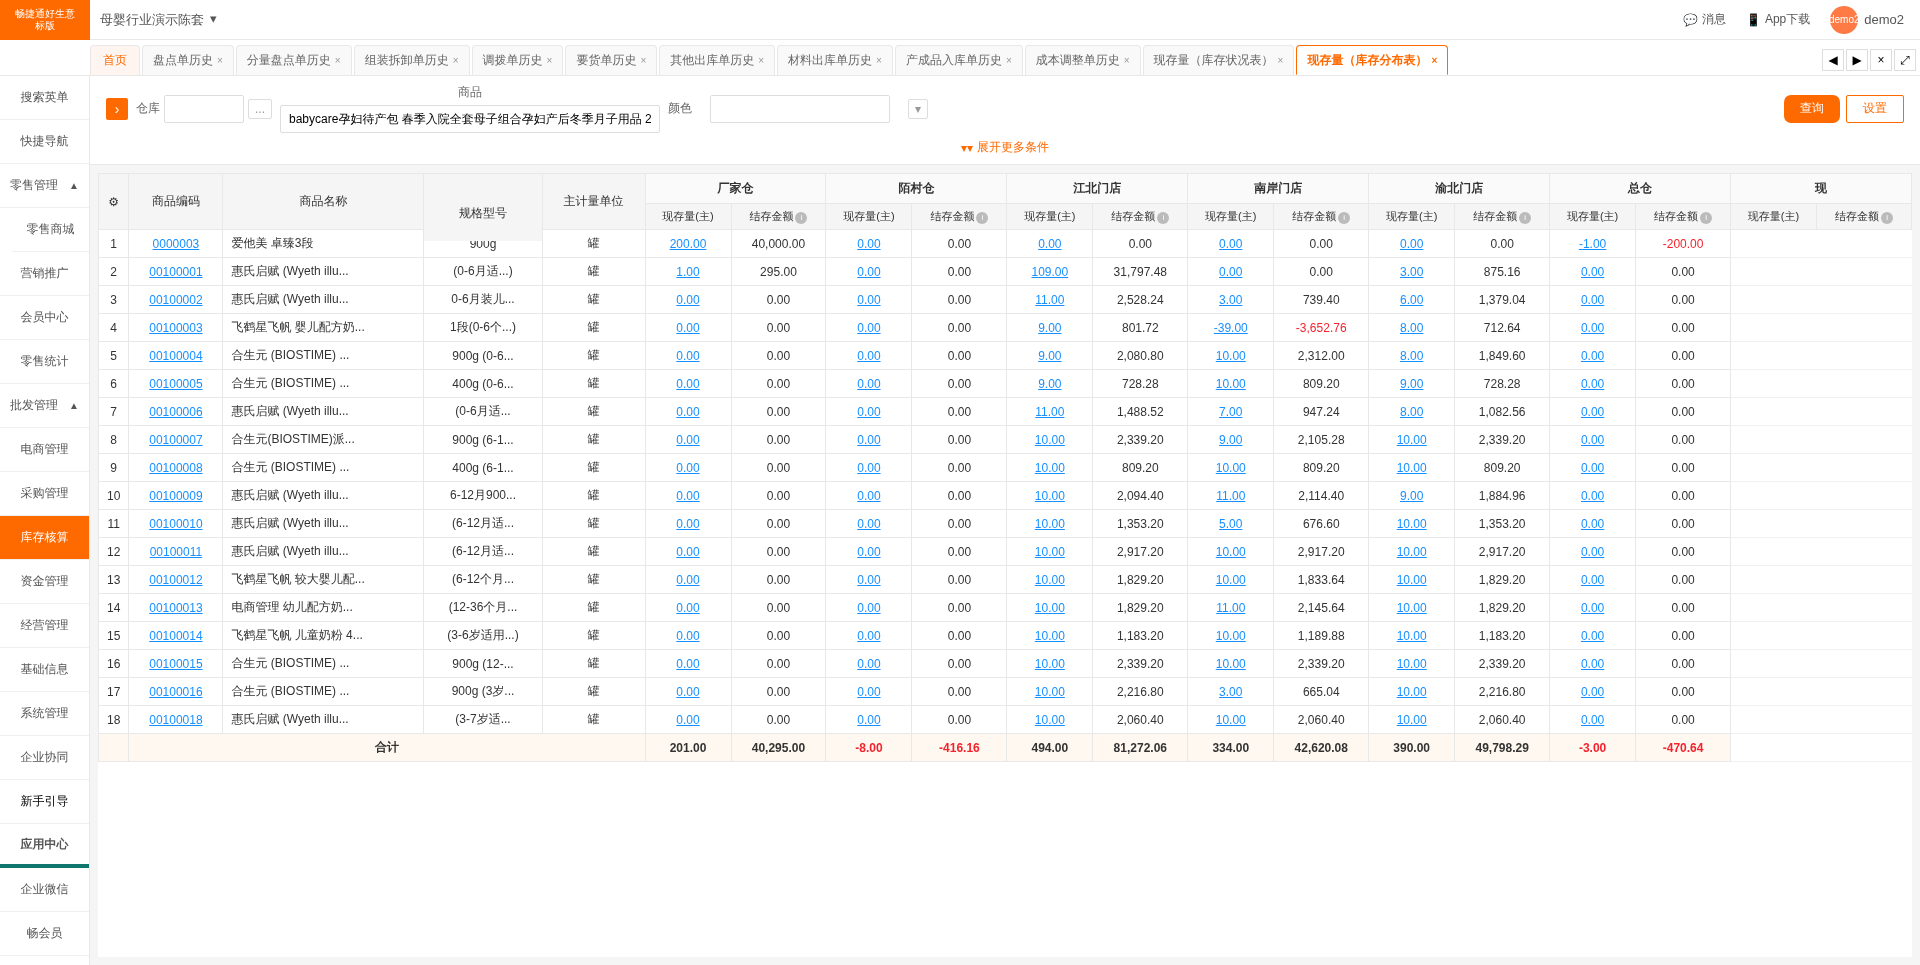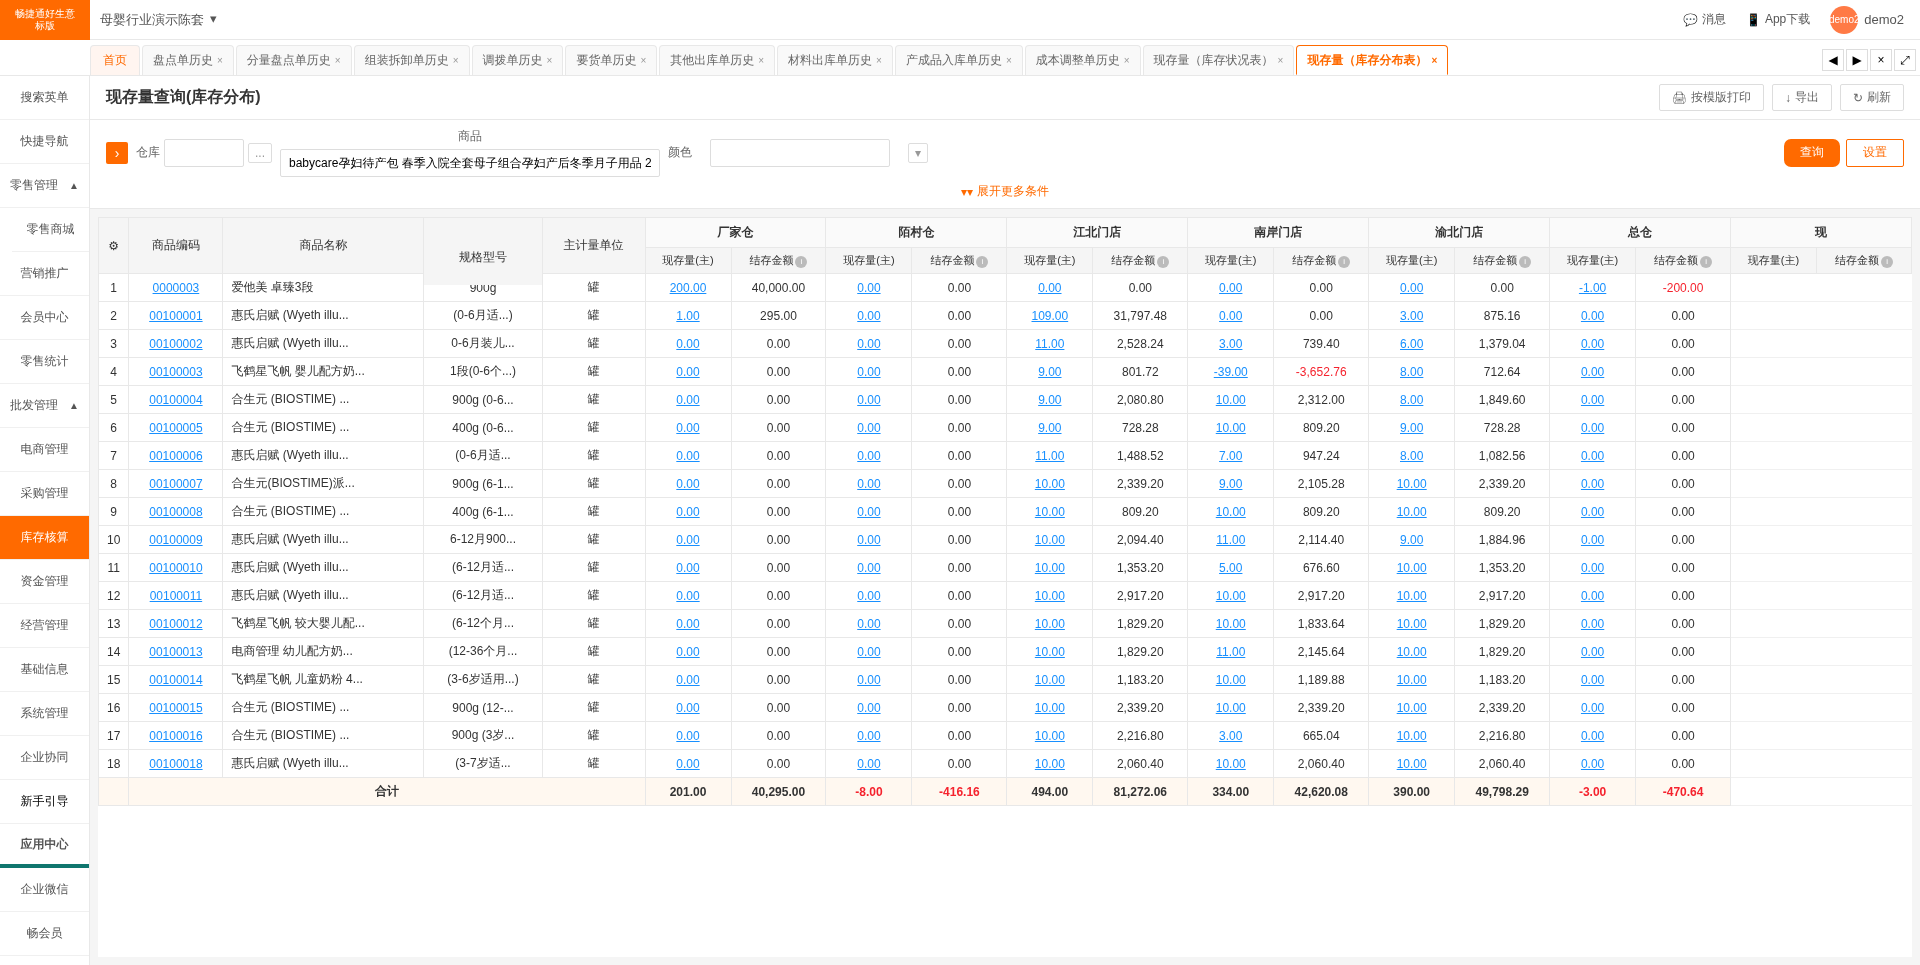--- a/index.html
+++ b/index.html
@@ -127,37 +127,20 @@
     <div style="height:44px;display:flex;align-items:center;justify-content:center;font-size:12px;color:#555;cursor:pointer;border-bottom:1px solid #f0f0f0;">系统管理</div>
     <div style="height:44px;display:flex;align-items:center;justify-content:center;font-size:12px;color:#555;cursor:pointer;border-bottom:1px solid #f0f0f0;">企业协同</div>
     <div style="height:44px;display:flex;align-items:center;justify-content:center;font-size:12px;color:#000000;cursor:pointer;border-bottom:1px solid #f0f0f0;">新手引导</div>
     <div style="height:44px;display:flex;align-items:center;justify-content:center;font-size:12px;color:#555;cursor:pointer;border-bottom:4px solid #0f766e;font-weight:bold;">应用中心</div>
     <div style="height:44px;display:flex;align-items:center;justify-content:center;font-size:12px;color:#555;cursor:pointer;border-bottom:1px solid #f0f0f0;">企业微信</div>
     <div style="height:44px;display:flex;align-items:center;justify-content:center;font-size:12px;color:#555;cursor:pointer;border-bottom:1px solid #f0f0f0;">畅会员</div>
   </div>
 
   <div style="flex:1;display:flex;flex-direction:column;overflow:hidden;background:#f5f5f5;">
 
-    <div style="background:#fff;padding:8px 16px;border-bottom:1px solid #e8e8e8;display:flex;align-items:center;justify-content:space-between;">
-      <div style="font-size:16px;font-weight:bold;color:#333;">现存量查询(库存分布)</div>
-      <div style="display:flex;gap:8px;align-items:center;">
-        <button style="padding:4px 12px;border:1px solid #ddd;background:#fff;cursor:pointer;border-radius:2px;font-size:12px;color:#666;display:flex;align-items:center;gap:4px;">
-          <span>🖨</span>
-          <span>按模版打印</span>
-        </button>
-        <button style="padding:4px 12px;border:1px solid #ddd;background:#fff;cursor:pointer;border-radius:2px;font-size:12px;color:#666;display:flex;align-items:center;gap:4px;">
-          <span>↓</span>
-          <span>导出</span>
-        </button>
-        <button style="padding:4px 12px;border:1px solid #ddd;background:#fff;cursor:pointer;border-radius:2px;font-size:12px;color:#666;display:flex;align-items:center;gap:4px;">
-          <span>↻</span>
-          <span>刷新</span>
-        </button>
-      </div>
-    </div>
 
     <div style="background:#fff;padding:8px 16px;border-bottom:1px solid #e8e8e8;">
       <div style="display:flex;align-items:center;gap:8px;flex-wrap:nowrap;">
         <div style="width:22px;height:22px;background:#ff6a00;color:#fff;display:flex;align-items:center;justify-content:center;border-radius:2px;font-size:14px;cursor:pointer;flex-shrink:0;">›</div>
         <div style="display:flex;align-items:center;gap:4px;">
           <span style="color:#666;font-size:12px;">仓库</span>
           <input style="height: 28px; border: 1px solid rgb(221, 221, 221); border-radius: 2px; padding: 0px 8px; font-size: 12px; width: 80px;" value="">
           <span style="color:#999;cursor:pointer;border:1px solid #ddd;padding:2px 6px;border-radius:2px;font-size:12px;">...</span>
         </div>
         <div style="display:flex;align-items:center;gap:4px;flex-direction:column;">

